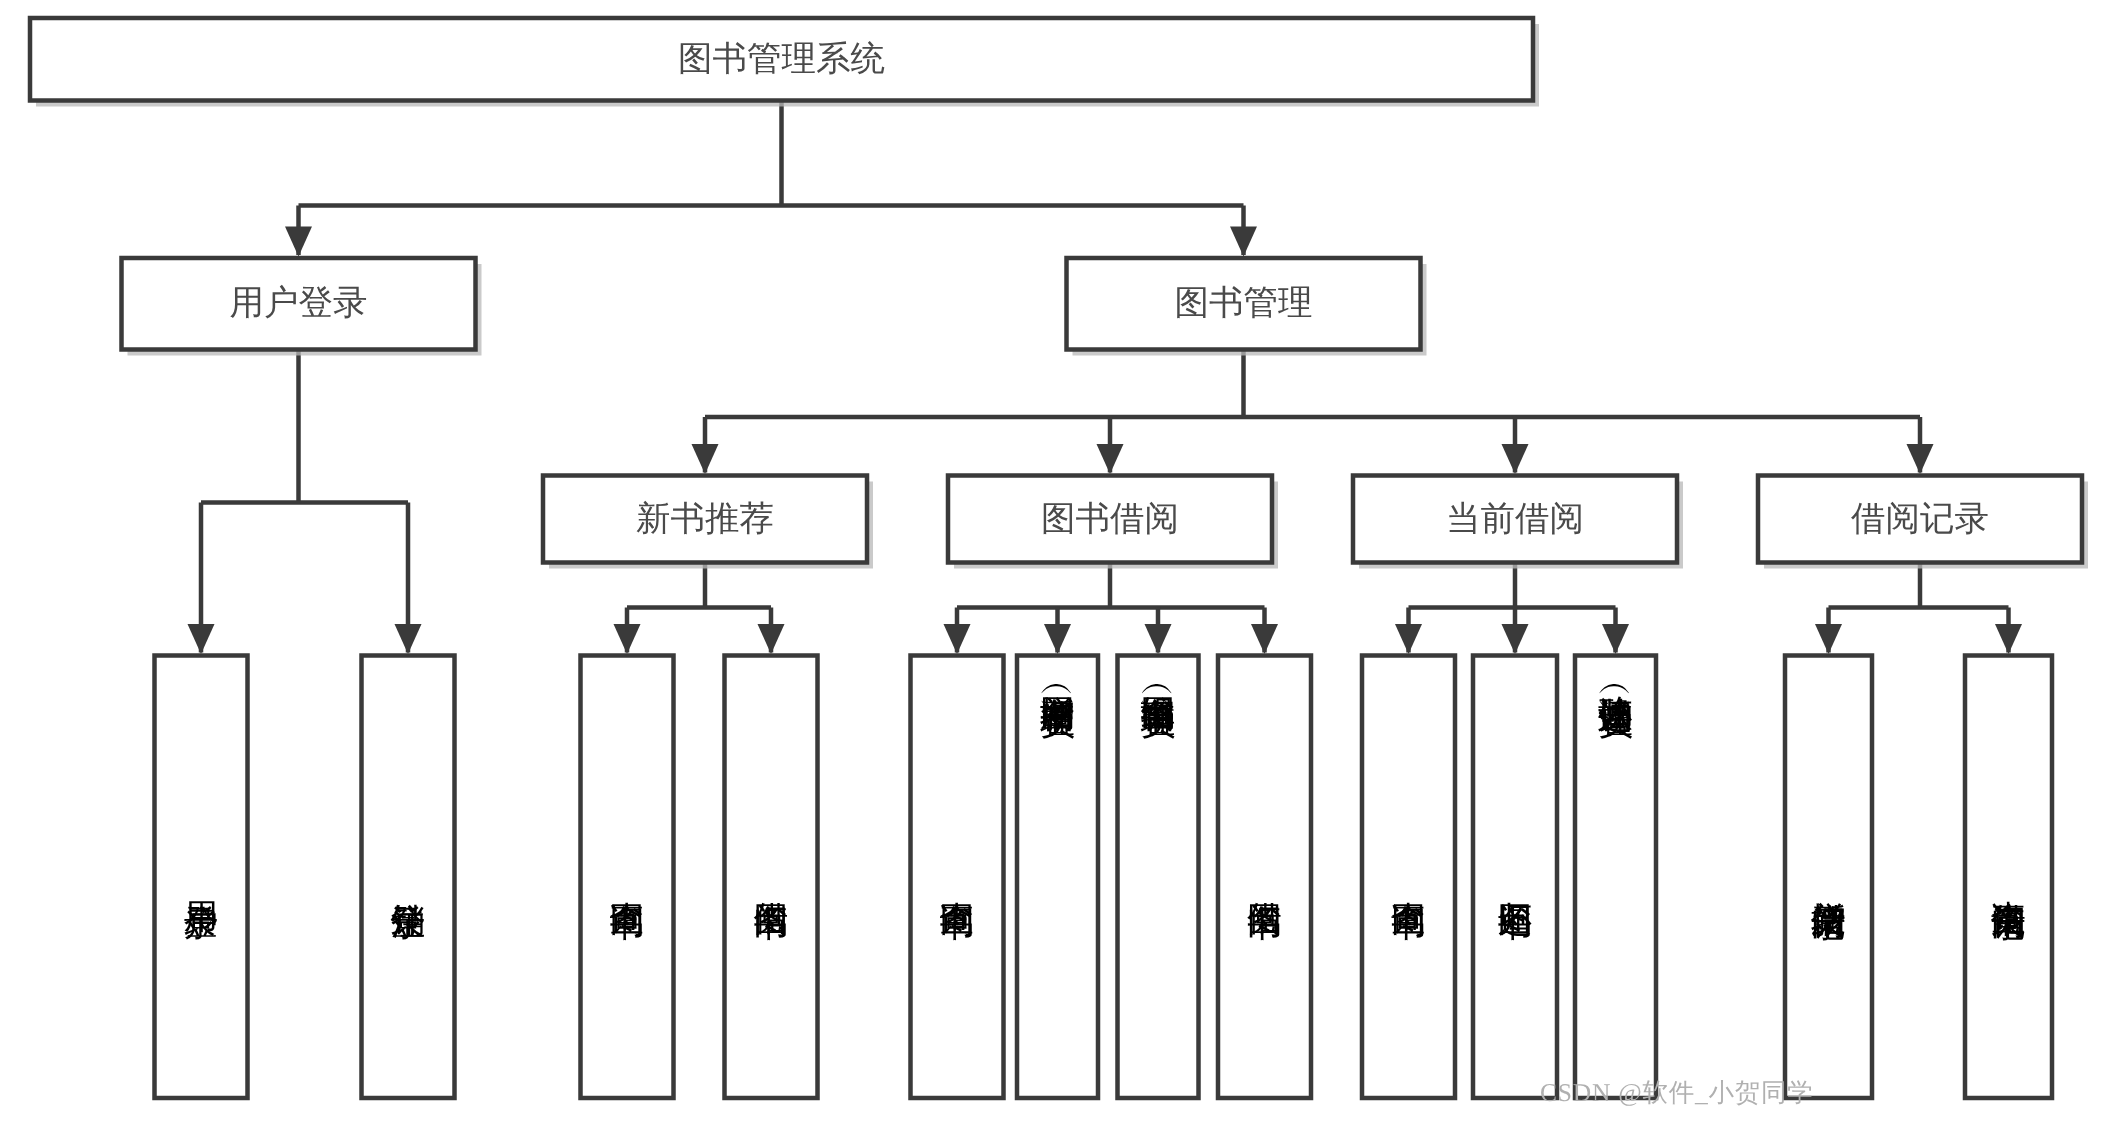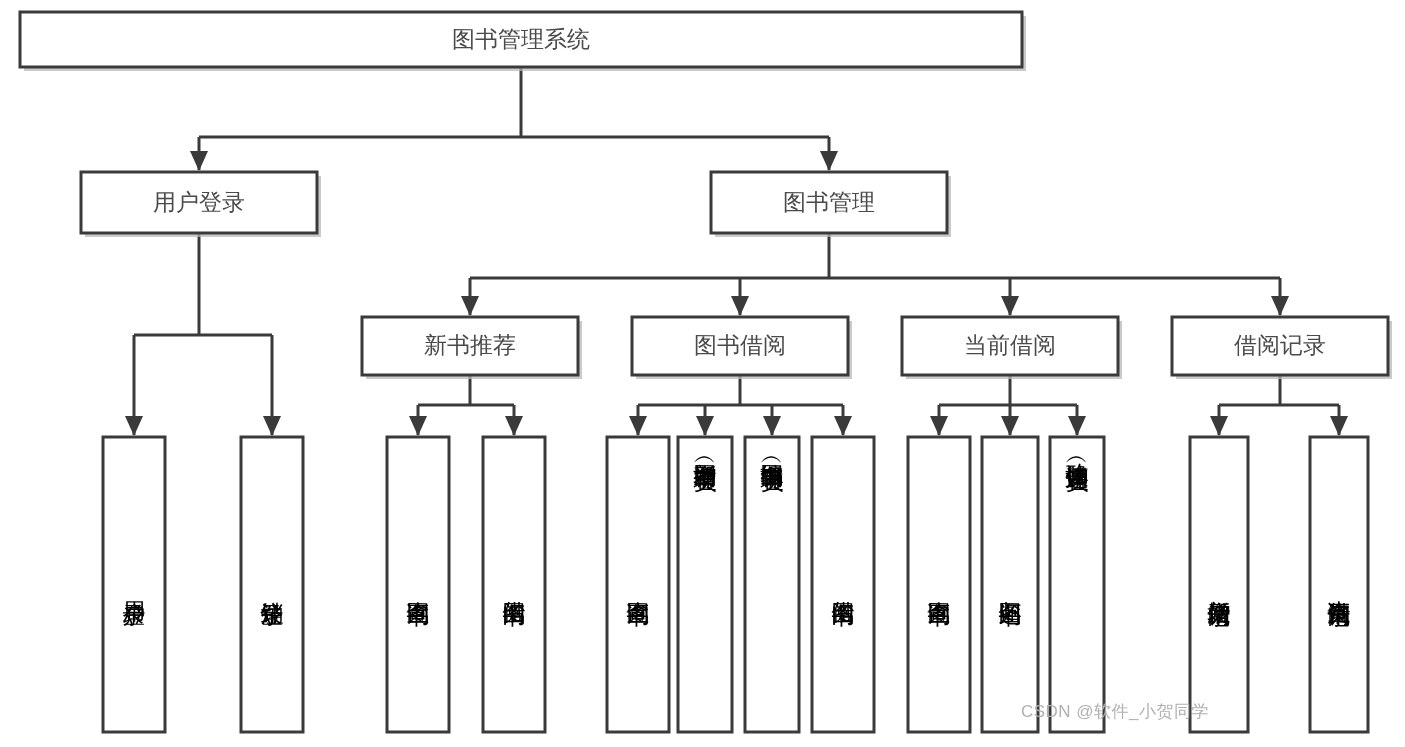--- a/index.html
+++ b/index.html
@@ -61,22 +61,22 @@
     position: absolute;
     display: flex;
     justify-content: center;
     pointer-events: none;
   }
   .leaf-text-box.align-top { align-items: flex-start; }
   .leaf-text-box.align-mid { align-items: center; }
   .watermark {
     position: absolute;
     right: 8px;
-    bottom: 24px;
-    font-family: Liberation Sans, sans-serif;
+    bottom: 7px;
+    font-family: Liberation Serif, serif;
     font-size: 17px;
     color: #b0b0b0;
     white-space: nowrap;
     letter-spacing: 0.5px;
   }
 </style>
 </head>
 <body>
 
 <div id="diagram-root">

